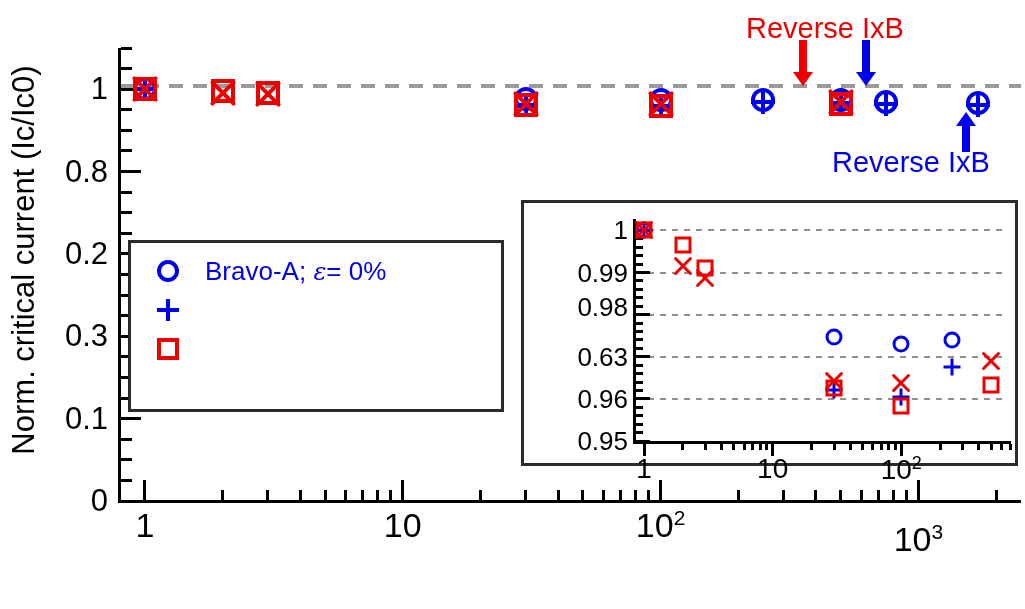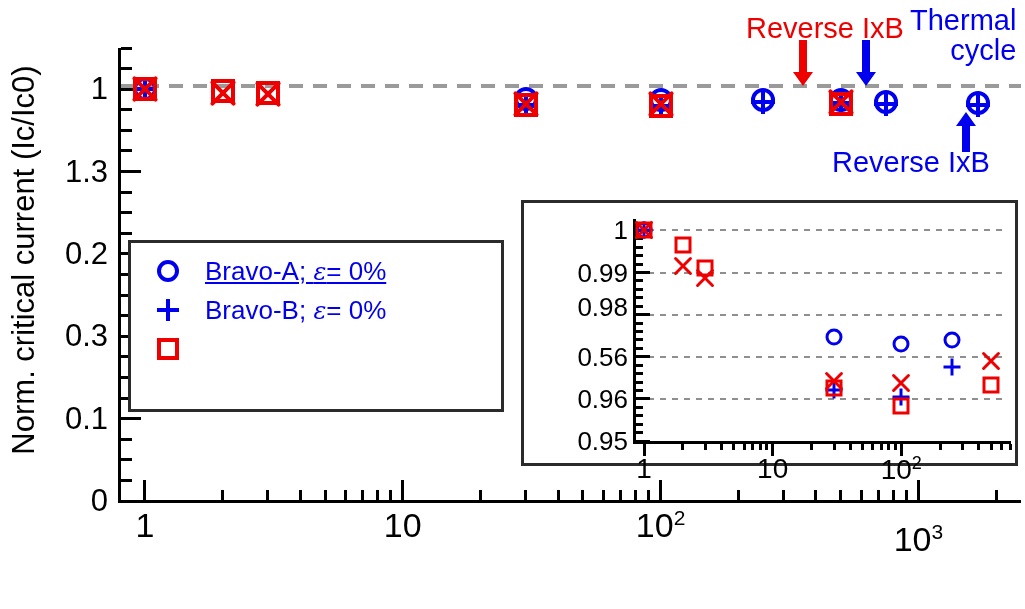--- a/index.html
+++ b/index.html
@@ -114,21 +114,21 @@
       <div class="ytick minor" style="top: 108.273px;"></div>
       <div class="ytick major" style="top: 87.6818px;"></div>
       <div class="ytick minor" style="top: 67.0909px;"></div>
       <div class="ytick minor" style="top: 46.5px;"></div>
     </div>
   <div id="main-ylabels">
       <div class="ytick-label" style="top: 501px; left: 8px; width: 100px; text-align: right;">0</div>
       <div class="ytick-label" style="top: 418.636px; left: 8px; width: 100px; text-align: right;">0.1</div>
       <div class="ytick-label" style="top: 336.273px; left: 8px; width: 100px; text-align: right;">0.3</div>
       <div class="ytick-label" style="top: 253.909px; left: 8px; width: 100px; text-align: right;">0.2</div>
-      <div class="ytick-label" style="top: 171.545px; left: 8px; width: 100px; text-align: right;">1.3</div>
+      <div class="ytick-label" style="top: 171.545px; left: 8px; width: 100px; text-align: right;">0.8</div>
       <div class="ytick-label" style="top: 89.1818px; left: 8px; width: 100px; text-align: right;">1</div>
     </div>
   <div id="main-xticks" style="position: absolute; left: 0px; top: 0px; width: 1025px; height: 503px;">
       <div class="xtick major" style="left: 143.484px; top: 480px; position: absolute; height: 20px;"></div>
       <div class="xtick minor" style="left: 221.092px; top: 490px; position: absolute; height: 10px;"></div>
       <div class="xtick minor" style="left: 266.49px; top: 490px; position: absolute; height: 10px;"></div>
       <div class="xtick minor" style="left: 298.7px; top: 490px; position: absolute; height: 10px;"></div>
       <div class="xtick minor" style="left: 323.684px; top: 490px; position: absolute; height: 10px;"></div>
       <div class="xtick minor" style="left: 344.098px; top: 490px; position: absolute; height: 10px;"></div>
       <div class="xtick minor" style="left: 361.357px; top: 490px; position: absolute; height: 10px;"></div>
@@ -308,50 +308,45 @@
     <line x1="25.6" y1="4.4" x2="4.4" y2="25.6" stroke="#ee0000" stroke-width="4" stroke-linecap="round"></line>
         </svg>
       </div>
     </div>
 
   <div id="annotations" style="position: absolute; left: 0px; top: 0px; width: 1025px; height: 609px;">
       <div class="anno" style="left: 746px; top: 14px; color: rgb(238, 0, 0);">Reverse IxB</div>
       <div class="arrow" style="left: 793px; top: 40px;"><svg width="20" height="46" viewBox="0 0 20 46">
        <polygon points="6,0 14,0 14,32 20,32 10,46 0,32 6,32" fill="#ee0000"></polygon>
         </svg></div>
-      <div class="anno" style="left: 910px; top: 6px; color: rgb(0, 0, 238); text-align: right;">
-        <div>Thermal</div>
-        <div>cycle</div>
-      </div>
       <div class="arrow" style="left: 856px; top: 40px;"><svg width="20" height="46" viewBox="0 0 20 46">
        <polygon points="6,0 14,0 14,32 20,32 10,46 0,32 6,32" fill="#0000ee"></polygon>
         </svg></div>
       <div class="anno" style="left: 832px; top: 148px; color: rgb(0, 0, 238);">Reverse IxB</div>
       <div class="arrow" style="left: 956px; top: 112px;"><svg width="20" height="40" viewBox="0 0 20 40">
        <polygon points="6,40 14,40 14,14 20,14 10,0 0,14 6,14" fill="#0000ee"></polygon>
         </svg></div>
     </div>
 
   <div id="legend" class="abs">
       <div class="leg-row" style="top: 8px;">
         <div class="leg-sym">
           <svg width="28" height="28" viewBox="0 0 28 28">
       <circle cx="14" cy="14" r="9" fill="none" stroke="#0000ee" stroke-width="4"></circle>
           </svg>
         </div>
-        <div class="leg-txt" style="color: rgb(0, 0, 238); text-decoration: underline;">Bravo-A; <span class="eps">ε</span>= 0%</div>
+        <div class="leg-txt" style="color: rgb(0, 0, 238);">Bravo-A; <span class="eps">ε</span>= 0%</div>
       </div>
       <div class="leg-row" style="top: 47px;">
         <div class="leg-sym">
           <svg width="28" height="28" viewBox="0 0 28 28">
       <line x1="14" y1="3" x2="14" y2="25" stroke="#0000ee" stroke-width="4"></line>
       <line x1="3" y1="14" x2="25" y2="14" stroke="#0000ee" stroke-width="4"></line>
           </svg>
         </div>
-        <div class="leg-txt" style="color: rgb(0, 0, 238);">Bravo-B; <span class="eps">ε</span>= 0%</div>
       </div>
       <div class="leg-row" style="top: 86px;">
         <div class="leg-sym">
           <svg width="28" height="28" viewBox="0 0 28 28">
       <rect x="5" y="5" width="18" height="18" fill="none" stroke="#ee0000" stroke-width="4"></rect>
           </svg>
         </div>
       </div>
     </div>
 
@@ -390,21 +385,21 @@
           <div class="in-ytick major" style="top: 68.0385px;"></div>
           <div class="in-ytick minor" style="top: 59.6154px;"></div>
           <div class="in-ytick minor" style="top: 51.1923px;"></div>
           <div class="in-ytick minor" style="top: 42.7692px;"></div>
           <div class="in-ytick minor" style="top: 34.3462px;"></div>
           <div class="in-ytick major" style="top: 25.9231px;"></div>
         </div>
       <div id="in-ylabels">
           <div class="in-ylab" style="top: 238px;">0.95</div>
           <div class="in-ylab" style="top: 195.885px;">0.96</div>
-          <div class="in-ylab" style="top: 153.769px;">0.56</div>
+          <div class="in-ylab" style="top: 153.769px;">0.63</div>
           <div class="in-ylab" style="top: 104px;">0.98</div>
           <div class="in-ylab" style="top: 69.5385px;">0.99</div>
           <div class="in-ylab" style="top: 27.4231px;">1</div>
         </div>
       <div id="in-xticks">
           <div class="in-xtick major" style="left: 118.578px;"></div>
           <div class="in-xtick minor" style="left: 157.295px;"></div>
           <div class="in-xtick minor" style="left: 179.943px;"></div>
           <div class="in-xtick minor" style="left: 196.012px;"></div>
           <div class="in-xtick minor" style="left: 208.476px;"></div>

